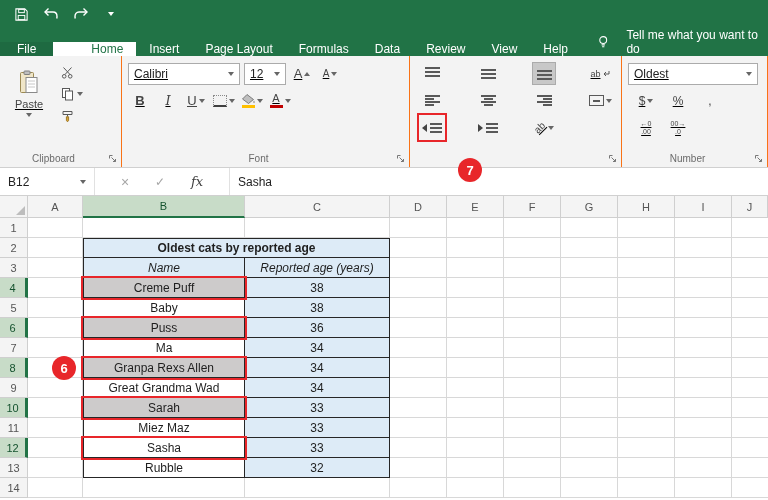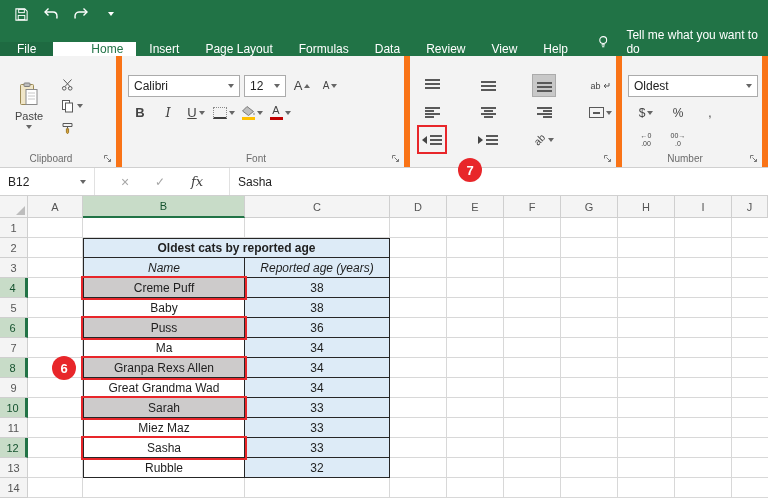--- a/index.html
+++ b/index.html
@@ -18,21 +18,21 @@
 
   
   .tabbar { height:28px; background:#217346; display:flex; align-items:flex-end; color:#fff; }
   .tab { padding:0 13px; display:flex; align-items:center; font-size:12px; white-space:nowrap; }
   .tab.file { padding:0 17px; background:#1e6a41; }
   .tab.on { background:#fff; color:#217346;padding-left:38px; }
   .tellme { margin-left:16px; display:flex; align-items:center; gap:17px; font-size:12px; }
 
   
   .ribbon { height:112px; background:#F3F3F3; border-bottom:1px solid #D0D0D0; display:flex; }
-  .group { position:relative; border-right:6px solid #f97316; height:100%; padding-top:16px; }
+  .group { position:relative; border-right:1px solid #f97316; height:100%; padding-top:4px;text-decoration:underline; }
   .g-clip { width:122px; } .g-font { width:288px; } .g-align { width:212px; } .g-num { flex:1; }
   .glabel { position:absolute; bottom:3px; left:0; right:14px; text-align:center; font-size:10px; color:#6b6b6b; }
   .launcher { position:absolute; bottom:4px; right:4px; width:10px; height:10px; display:flex; align-items:center; justify-content:center; }
   .rrow { display:flex; align-items:center; height:27px; padding-left:6px; gap:4px; }
   .g-align .rrow { gap:32px; padding-left:10px; }
   .ibtn { min-width:24px; height:23px; display:flex; align-items:center; justify-content:center; color:#444; gap:2px; border:1px solid transparent; }
   .ibtn.onb { background:#C8C8C8; border-color:#ABABAB; }
   .ibtn.redout { outline:2px solid #E8262A; outline-offset:1px; }
   .combo { background:#fff; border:1px solid #ABABAB; height:22px; display:flex; align-items:center; justify-content:space-between; padding:0 5px; font-size:12px; color:#222; }
   .w112{width:112px;} .w42{width:42px;} .w130{width:130px;}

